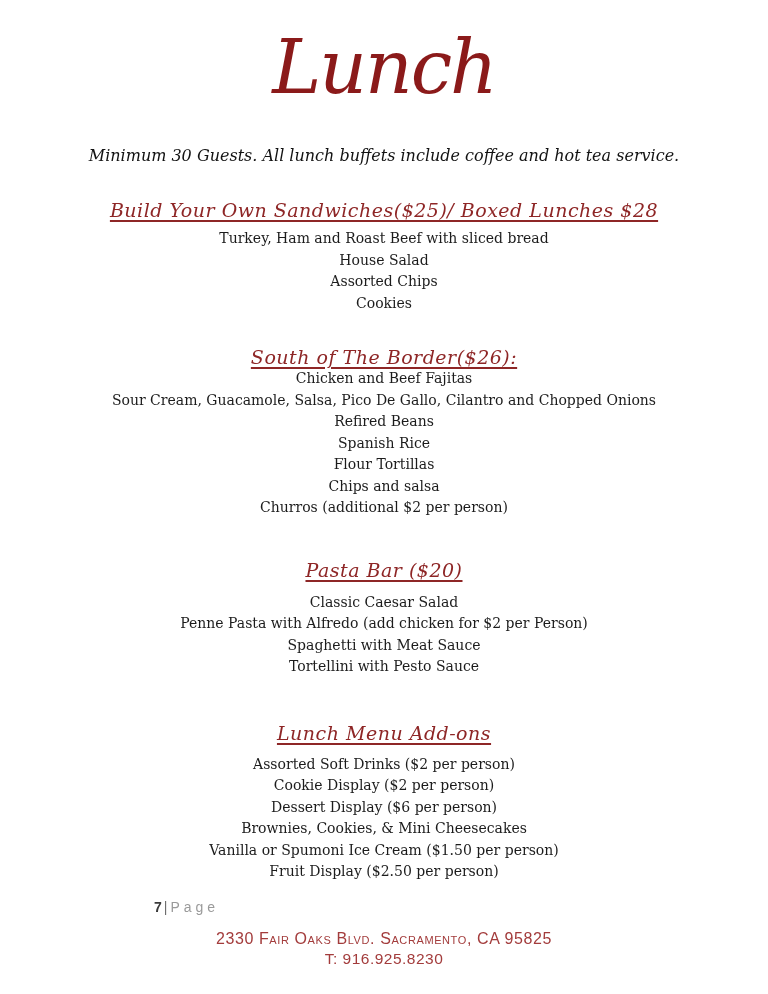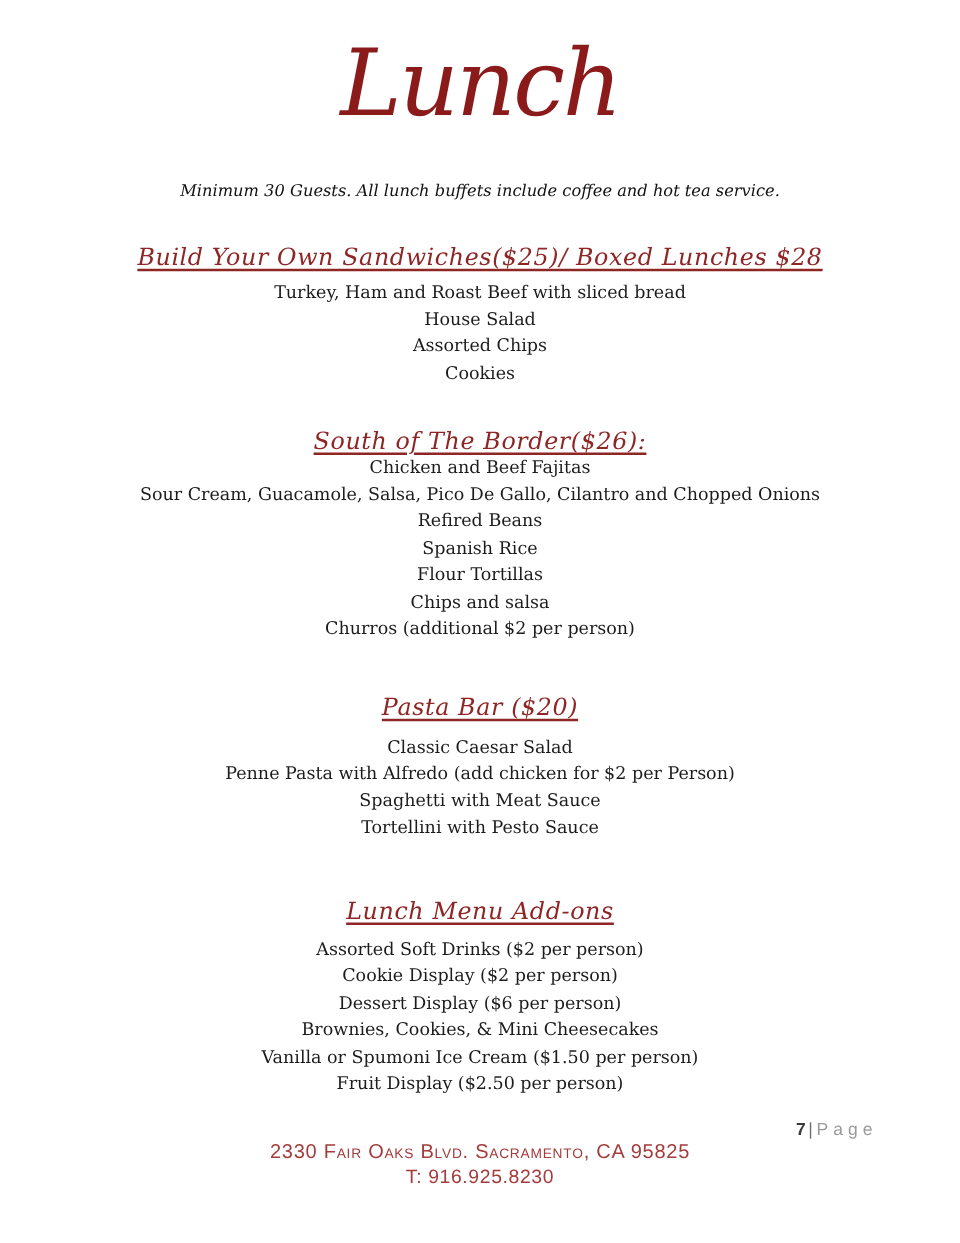--- a/index.html
+++ b/index.html
@@ -48,21 +48,21 @@
        rgba(255,255,255,0.30) 0%,
        rgba(255,255,255,0.72) 45%,
        rgba(255,255,255,0.97) 85%,
        #ffffff 100%);
   }
 
   .subtitle {
     margin-top: 4px;
     text-align: center;
     font-style: italic;
-    font-size: 13px;
+    font-size: 16px;
     color: #121212;
     position: relative;
     z-index: 2;
   }
 
   
   .menu-body { text-align: center; }
   .section { margin-top: 32px; }
   .section:nth-of-type(1) { margin-top: 34px; }
   .section:nth-of-type(3) { margin-top: 40px; }
@@ -89,36 +89,35 @@
     color: var(--body-text);
   }
 
   
   .page-number-line {
     margin-top: 16px;
     margin-left: 88px;
     font-family: "Liberation Sans", sans-serif;
     font-size: 14px;
     color: var(--page-label-gray);
-    text-align: right;
   }
   .page-number-line .num {
     color: #3A3A3A;
     font-weight: bold;
     letter-spacing: 1px;
   }
   .page-number-line .sep {
     color: #6E6E6E;
     margin: 0 3px 0 1px;
   }
   .page-number-line .lbl {
     letter-spacing: 4px;
   }
   .doc-footer {
-    margin-top: 2px;
+    margin-top: 15px;
     text-align: center;
     font-family: "Liberation Sans", sans-serif;
     color: var(--footer-red);
   }
   .doc-footer .address {
     font-size: 16px;
     font-variant: small-caps;
     letter-spacing: 0.6px;
   }
   .doc-footer .phone {

